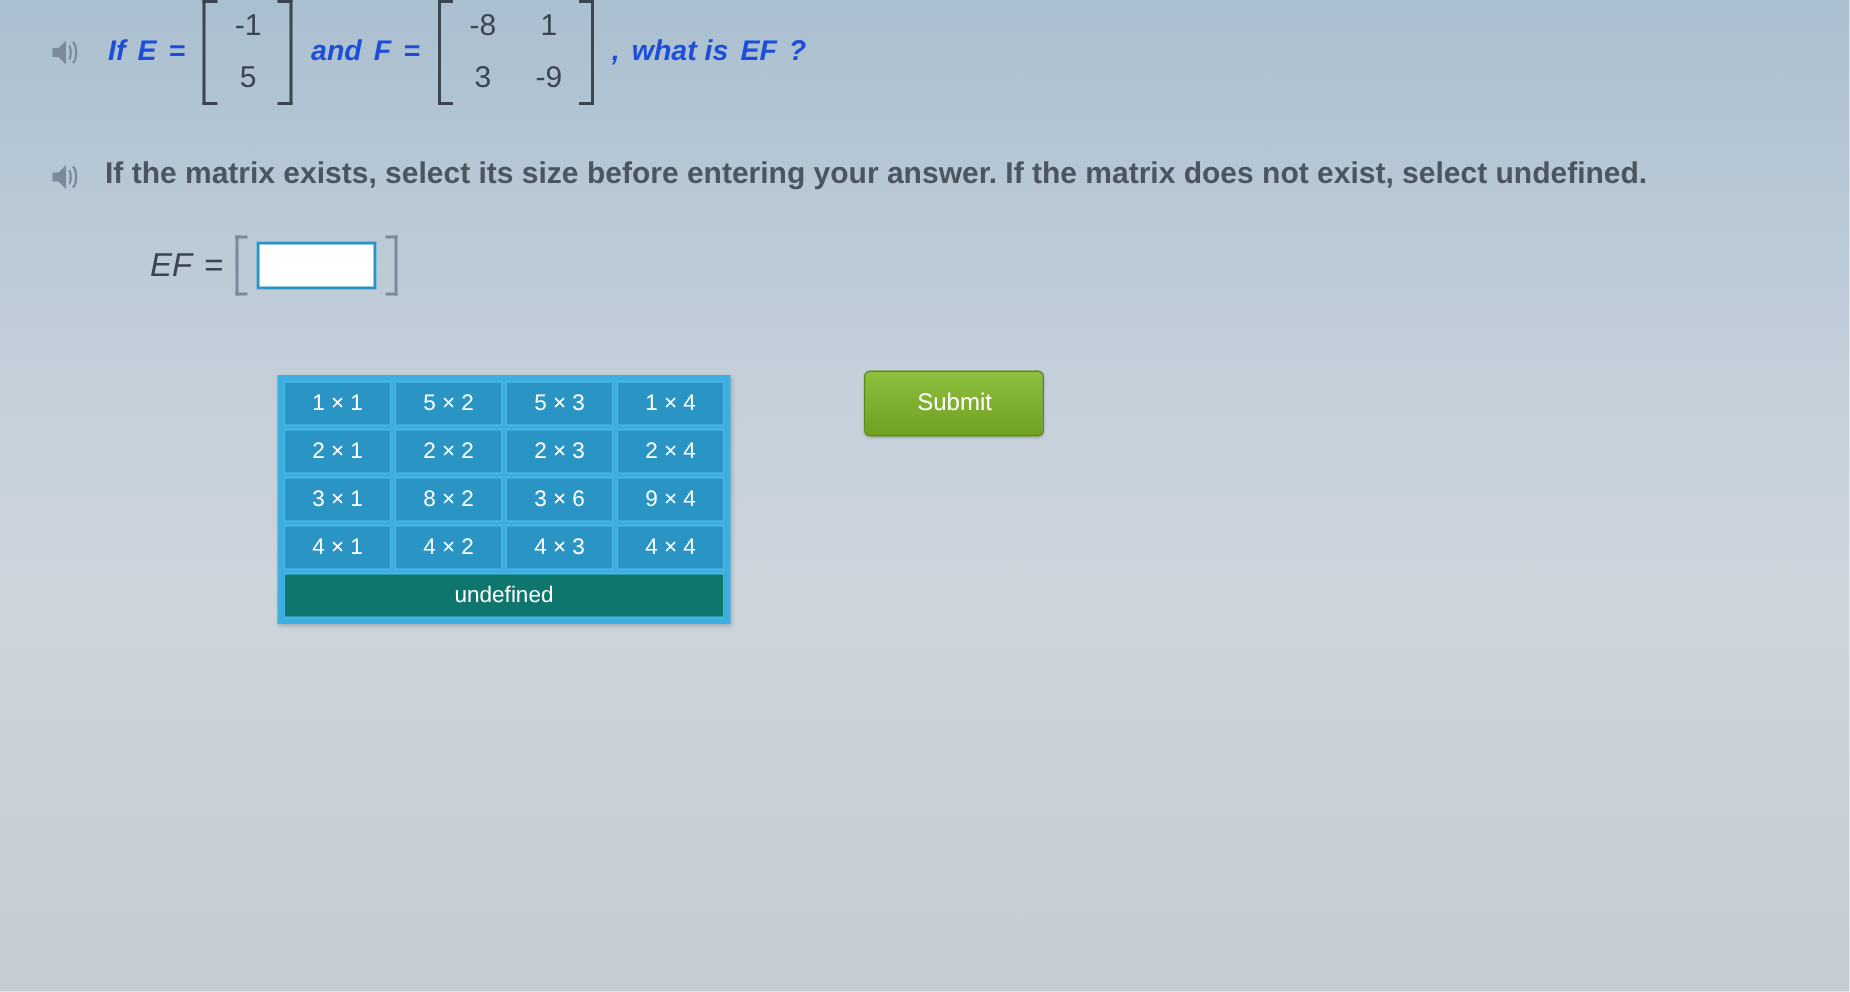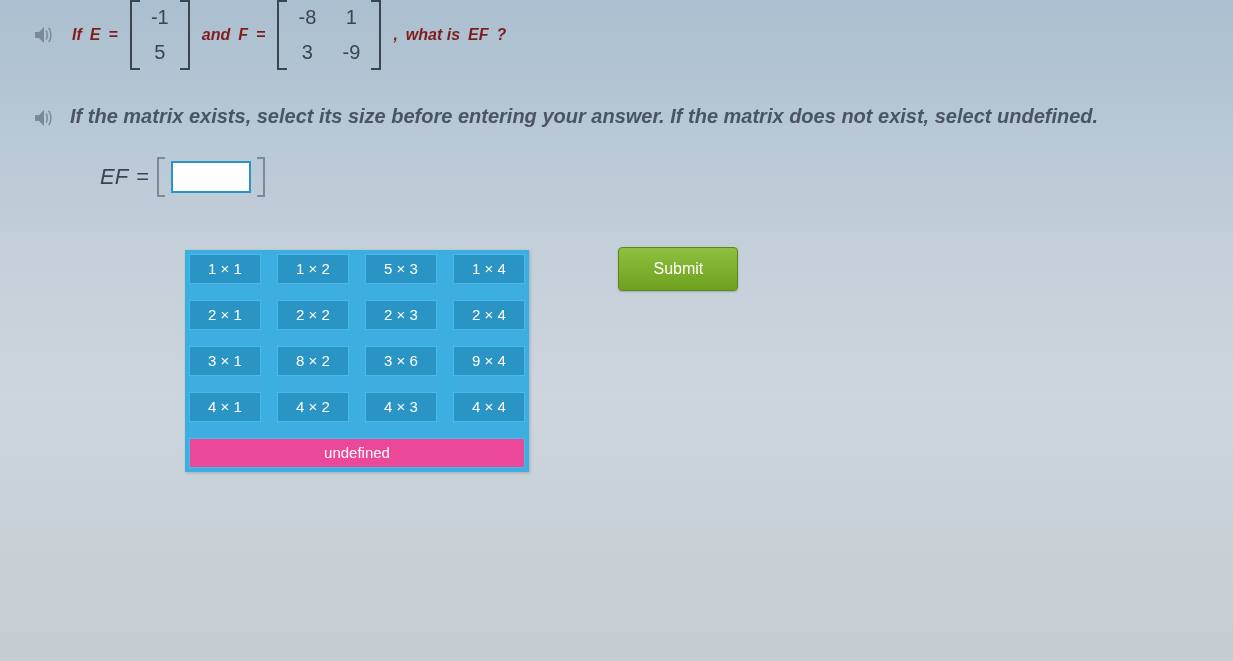--- a/index.html
+++ b/index.html
@@ -28,22 +28,22 @@
       align-items: center;
       justify-content: center;
       width: 28px;
       height: 28px;
       margin-right: 6px;
       color: #7a8a9a;
     }
     .problem-text {
       font-style: italic;
       font-weight: bold;
-      color: #7f1d1d;
-      font-size: 16px;
+      color: #1d4ed8;
+      font-size: 19px;
     }
     .matrix {
       display: inline-flex;
       align-items: stretch;
       margin: 0 4px;
       font-style: normal;
     }
     .bracket-left, .bracket-right {
       width: 10px;
       position: relative;
@@ -76,21 +76,20 @@
       color: #3a4550;
     }
     .instruction-line {
       display: flex;
       align-items: flex-start;
       gap: 6px;
       margin-top: 30px;
       line-height: 1.6;
     }
     .instruction-text {
-      font-style: italic;
       font-weight: bold;
       color: #4a5560;
       font-size: 20px;
       max-width: 1100px;
     }
     .answer-section {
       margin-top: 25px;
       margin-left: 70px;
     }
     .answer-line {
@@ -137,35 +136,35 @@
       margin-left: 155px;
       background: #3daee0;
       padding: 4px;
       display: inline-block;
       box-shadow: 1px 1px 3px rgba(0,0,0,0.2);
     }
     .size-grid {
       display: grid;
       grid-template-columns: repeat(4, 72px);
       grid-auto-rows: 30px;
-      gap: 16px;
+      gap: 2px;
     }
     .size-cell {
       background: #2a95c5;
       color: #fff;
       display: flex;
       align-items: center;
       justify-content: center;
       font-size: 15px;
       cursor: pointer;
       border: 1px solid #4ab8e8;
     }
     .size-cell.undefined-cell {
       grid-column: 1 / span 4;
-      background: #ec4899;
+      background: #0f766e;
     }
     .submit-btn {
       margin-top: 50px;
       margin-left: 85px;
       background: linear-gradient(to bottom, #8fbf3f, #6fa020);
       color: #fff;
       border: 1px solid #5a8a15;
       border-radius: 4px;
       padding: 12px 34px;
       font-size: 16px;
@@ -251,21 +250,21 @@
       <input type="text" class="answer-input" value="" style="">
       <span class="answer-bracket-right"></span>
     </span>
   </div>
 </div>
 
 
 <div class="size-grid-container">
   <div class="size-grid">
     <div class="size-cell">1 × 1</div>
-    <div class="size-cell">1 × 2</div>
+    <div class="size-cell">5 × 2</div>
     <div class="size-cell">5 × 3</div>
     <div class="size-cell">1 × 4</div>
     <div class="size-cell">2 × 1</div>
     <div class="size-cell">2 × 2</div>
     <div class="size-cell">2 × 3</div>
     <div class="size-cell">2 × 4</div>
     <div class="size-cell">3 × 1</div>
     <div class="size-cell">8 × 2</div>
     <div class="size-cell">3 × 6</div>
     <div class="size-cell">9 × 4</div>

